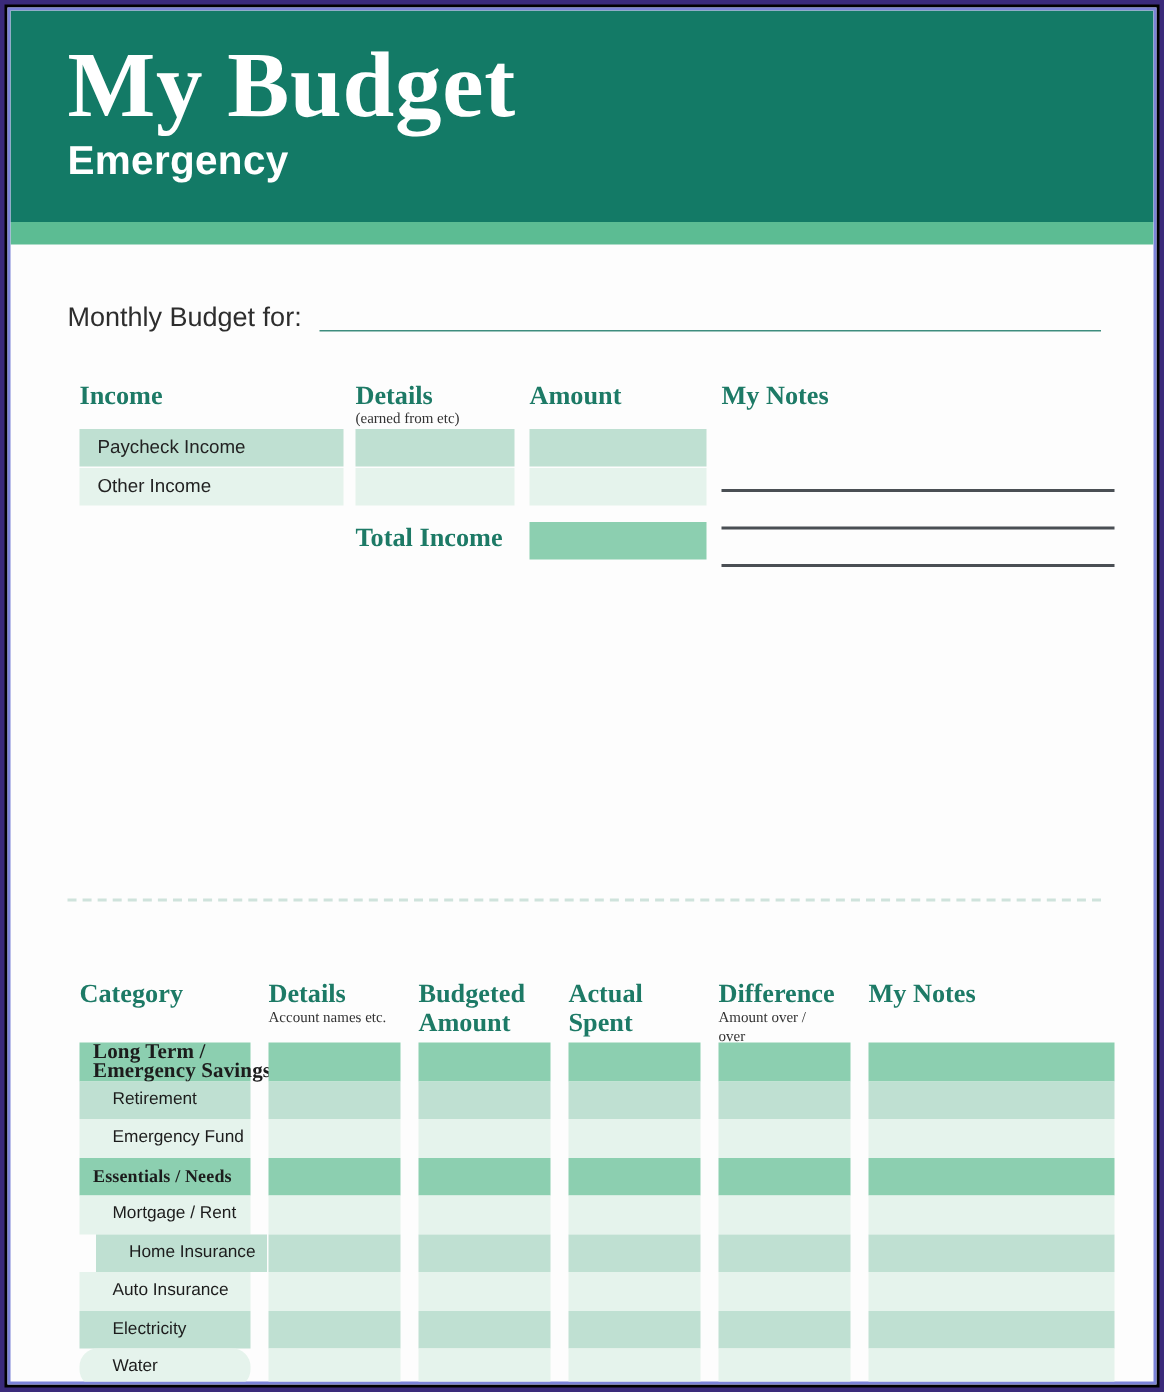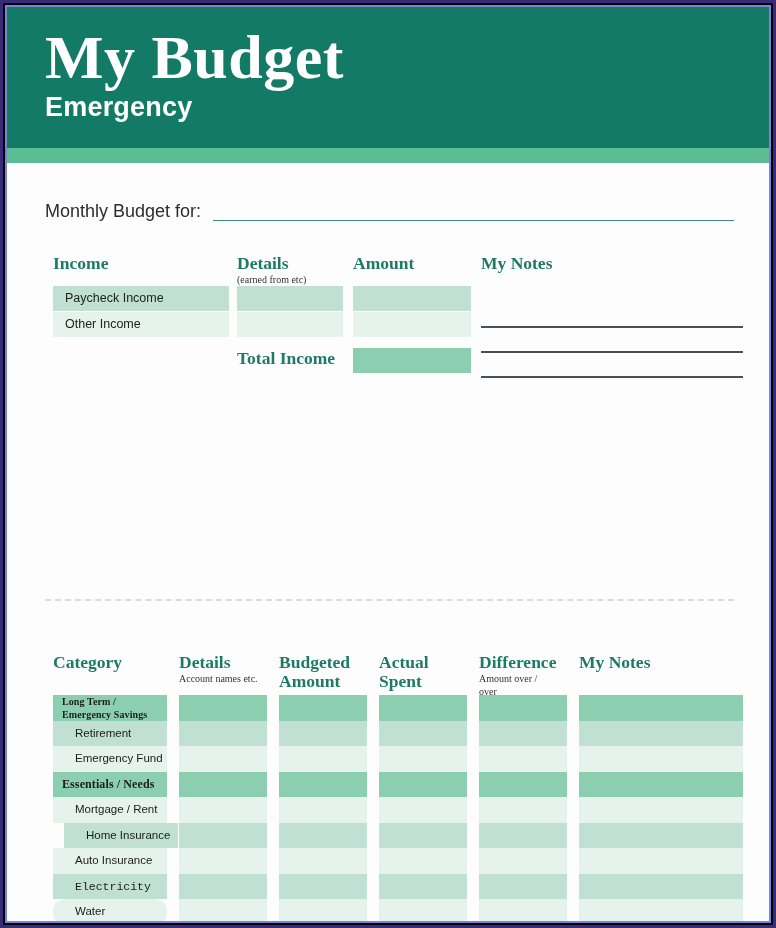--- a/index.html
+++ b/index.html
@@ -182,21 +182,21 @@
   }
   .cat-text.group {
     font-family: "Liberation Serif", serif;
     font-weight: 700;
     font-size: 12px;
     padding-left: 9px;
     padding-top: 5px;
     letter-spacing: 0.1px;
   }
   .cat-text.group.two-line {
-    font-size: 10px;
+    font-size: 14px;
     line-height: 12.5px;
     padding-top: 1px;
   }
 </style>
 </head>
 <body>
 
 <div class="page-frame">
  <div class="page-inner">
 
@@ -354,21 +354,21 @@
               <div class="cell sh-lite" style="left: 46px; width: 114px; top: 0px;">
                 <div class="cat-text">Auto Insurance</div>
               </div>
               <div class="cell sh-lite" style="left: 172px; width: 88px; top: 0px;"></div>
               <div class="cell sh-lite" style="left: 272px; width: 88px; top: 0px;"></div>
               <div class="cell sh-lite" style="left: 372px; width: 88px; top: 0px;"></div>
               <div class="cell sh-lite" style="left: 472px; width: 88px; top: 0px;"></div>
               <div class="cell sh-lite" style="left: 572px; width: 164px; top: 0px;"></div>
             </div>
             <div class="trow">
-              <div class="cell sh-mid" style="left: 46px; width: 114px; top: 0px; font-family: Liberation Mono, monospace;">
+              <div class="cell sh-mid" style="left: 46px; width: 114px; top: 0px;">
                 <div class="cat-text">Electricity</div>
               </div>
               <div class="cell sh-mid" style="left: 172px; width: 88px; top: 0px;"></div>
               <div class="cell sh-mid" style="left: 272px; width: 88px; top: 0px;"></div>
               <div class="cell sh-mid" style="left: 372px; width: 88px; top: 0px;"></div>
               <div class="cell sh-mid" style="left: 472px; width: 88px; top: 0px;"></div>
               <div class="cell sh-mid" style="left: 572px; width: 164px; top: 0px;"></div>
             </div>
             <div class="trow">
               <div class="cell sh-lite" style="left: 46px; width: 114px; top: 0px; border-radius: 12px;">

